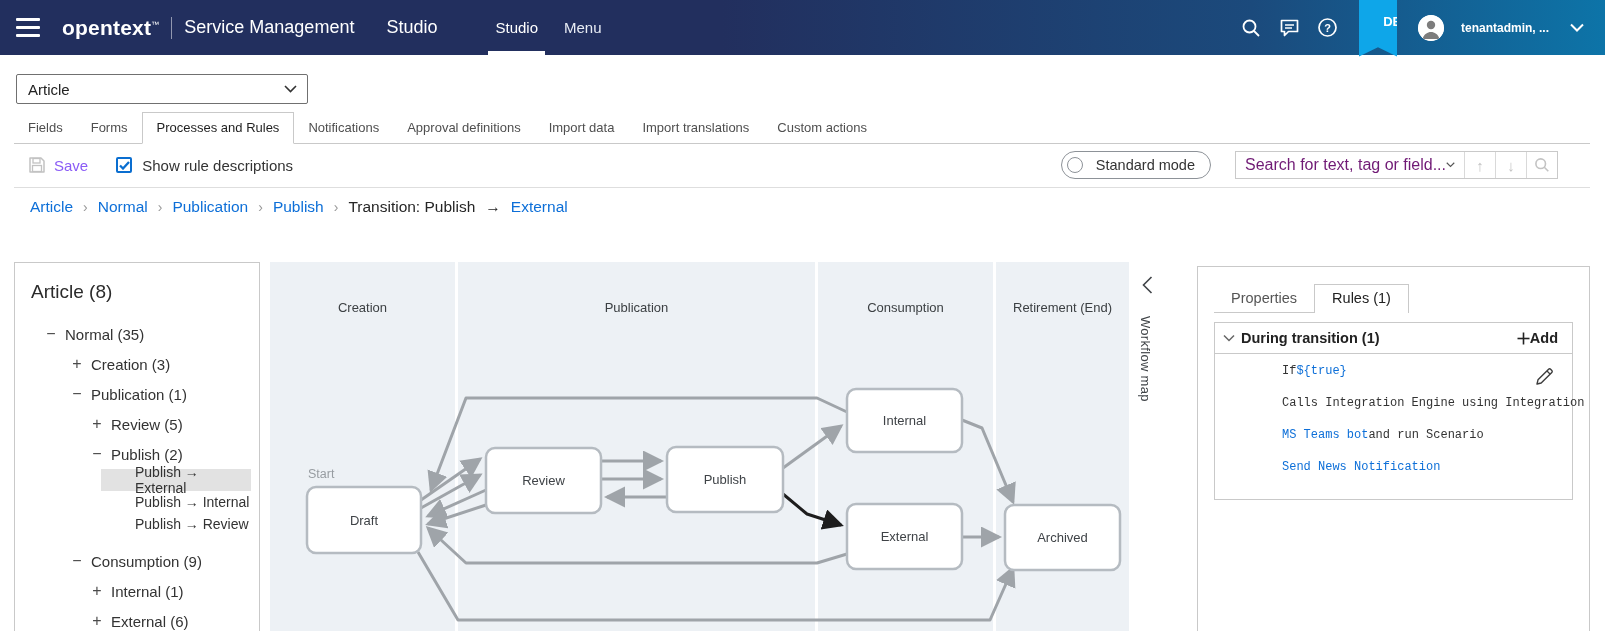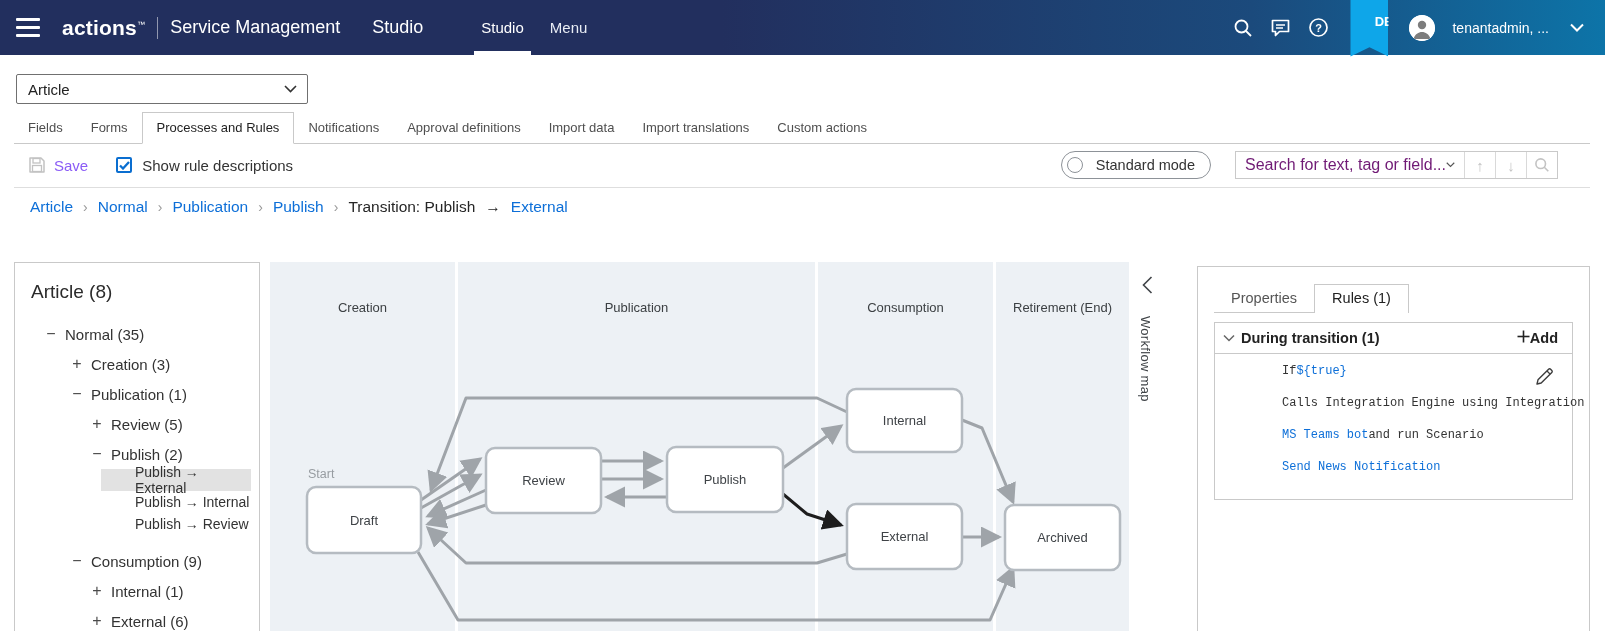--- a/index.html
+++ b/index.html
@@ -21,21 +21,21 @@
   .nav-tab{display:flex;align-items:center;height:55px;font-size:15px;position:relative;cursor:pointer;color:#e8ecf4;}
   .nav-tab.active{color:#fff;}
   .nav-tab.active::after{content:"";position:absolute;left:-7px;right:-7px;bottom:0;height:4px;background:#fff;}
   .nav-right{margin-left:auto;display:flex;align-items:center;gap:17px;}
   .nav-ic{width:21px;height:21px;display:flex;align-items:center;justify-content:center;cursor:pointer;}
   .dev-ribbon{align-self:flex-start;width:38px;height:58px;background:#0ea6e9;
     clip-path:polygon(0 0,100% 0,100% 100%,50% 84%,0 100%);
     display:flex;justify-content:center;padding-top:15px;box-sizing:border-box;
     color:#fff;font-size:13px;font-weight:700;margin:0 4px;cursor:pointer;padding-left:37px;}
   .avatar{width:26px;height:26px;border-radius:50%;background:#fff;display:flex;align-items:center;justify-content:center;overflow:hidden;}
-  .username{font-size:14px;font-weight:400;white-space:nowrap;}
+  .username{font-size:12px;font-weight:700;white-space:nowrap;}
 
   
   .select-box{position:absolute;left:16px;top:74px;width:292px;height:30px;border:1px solid #707070;border-radius:2px;
     display:flex;align-items:center;justify-content:space-between;padding:0 10px 0 11px;box-sizing:border-box;
     font-size:15px;color:#222;cursor:pointer;background:#fff;}
 
   
   .tabs-row{position:absolute;left:14px;right:15px;top:112px;height:31px;display:flex;align-items:flex-end;
     border-bottom:1px solid #c9c9c9;box-sizing:content-box;}
   .tab{padding:0 14px;line-height:30px;font-size:13px;color:#4f4f4f;cursor:pointer;white-space:nowrap;}
@@ -89,38 +89,38 @@
   .strip-label{position:absolute;left:8px;top:54px;writing-mode:vertical-rl;font-size:13px;color:#3f4347;letter-spacing:.3px;}
 
   .right-panel{position:absolute;left:1197px;top:266px;width:393px;height:380px;border:1px solid #c9c9c9;
     box-sizing:border-box;background:#fff;}
   .rp-tabs{display:flex;margin:17px 0 0 16px;align-items:flex-end;}
   .rp-tab{padding:5px 17px 6px;font-size:14.5px;color:#555;border-bottom:1px solid #c9c9c9;cursor:pointer;white-space:nowrap;}
   .rp-tab.active{border:1px solid #c9c9c9;border-bottom:none;color:#222;padding-bottom:7px;}
   .rules-box{margin:9px 16px 0;border:1px solid #c9c9c9;height:178px;box-sizing:border-box;}
   .rules-head{height:30px;display:flex;align-items:center;padding:0 14px 0 8px;border-bottom:1px solid #c9c9c9;gap:6px;}
   .rules-title{font-size:14.5px;font-weight:700;color:#222;}
-  .add-btn{margin-left:auto;display:flex;font-size:14.5px;font-weight:700;color:#222;cursor:pointer;}
+  .add-btn{margin-left:auto;display:flex;align-items:center;font-size:14.5px;font-weight:700;color:#222;cursor:pointer;}
   .rules-body{position:relative;padding:10px 16px 0 67px;}
   .rule-row{height:32px;display:flex;align-items:flex-start;font-size:12px;color:#333;white-space:nowrap;font-family:Liberation Mono, monospace;}
   .rule-row .lnk{color:#0d6fd8;cursor:pointer;}
   .pencil{position:absolute;right:18px;top:13px;cursor:pointer;}
 </style>
 </head>
 <body>
 
 <div class="app">
 
   <header class="navbar">
     <span class="hamburger">
         <i></i>
         <i></i>
         <i></i>
       </span>
-    <span class="logo"><span>actions</span><sup>™</sup></span>
+    <span class="logo"><span>opentext</span><sup>™</sup></span>
     <span class="nav-sep"></span>
     <span class="suite">Service Management</span>
     <span class="appname">Studio</span>
     <nav class="nav-tabs">
       <span class="nav-tab active">Studio</span>
       <span class="nav-tab">Menu</span>
     </nav>
     <div class="nav-right">
       <span class="nav-ic">
         <svg width="20" height="20" viewBox="0 0 20 20">

